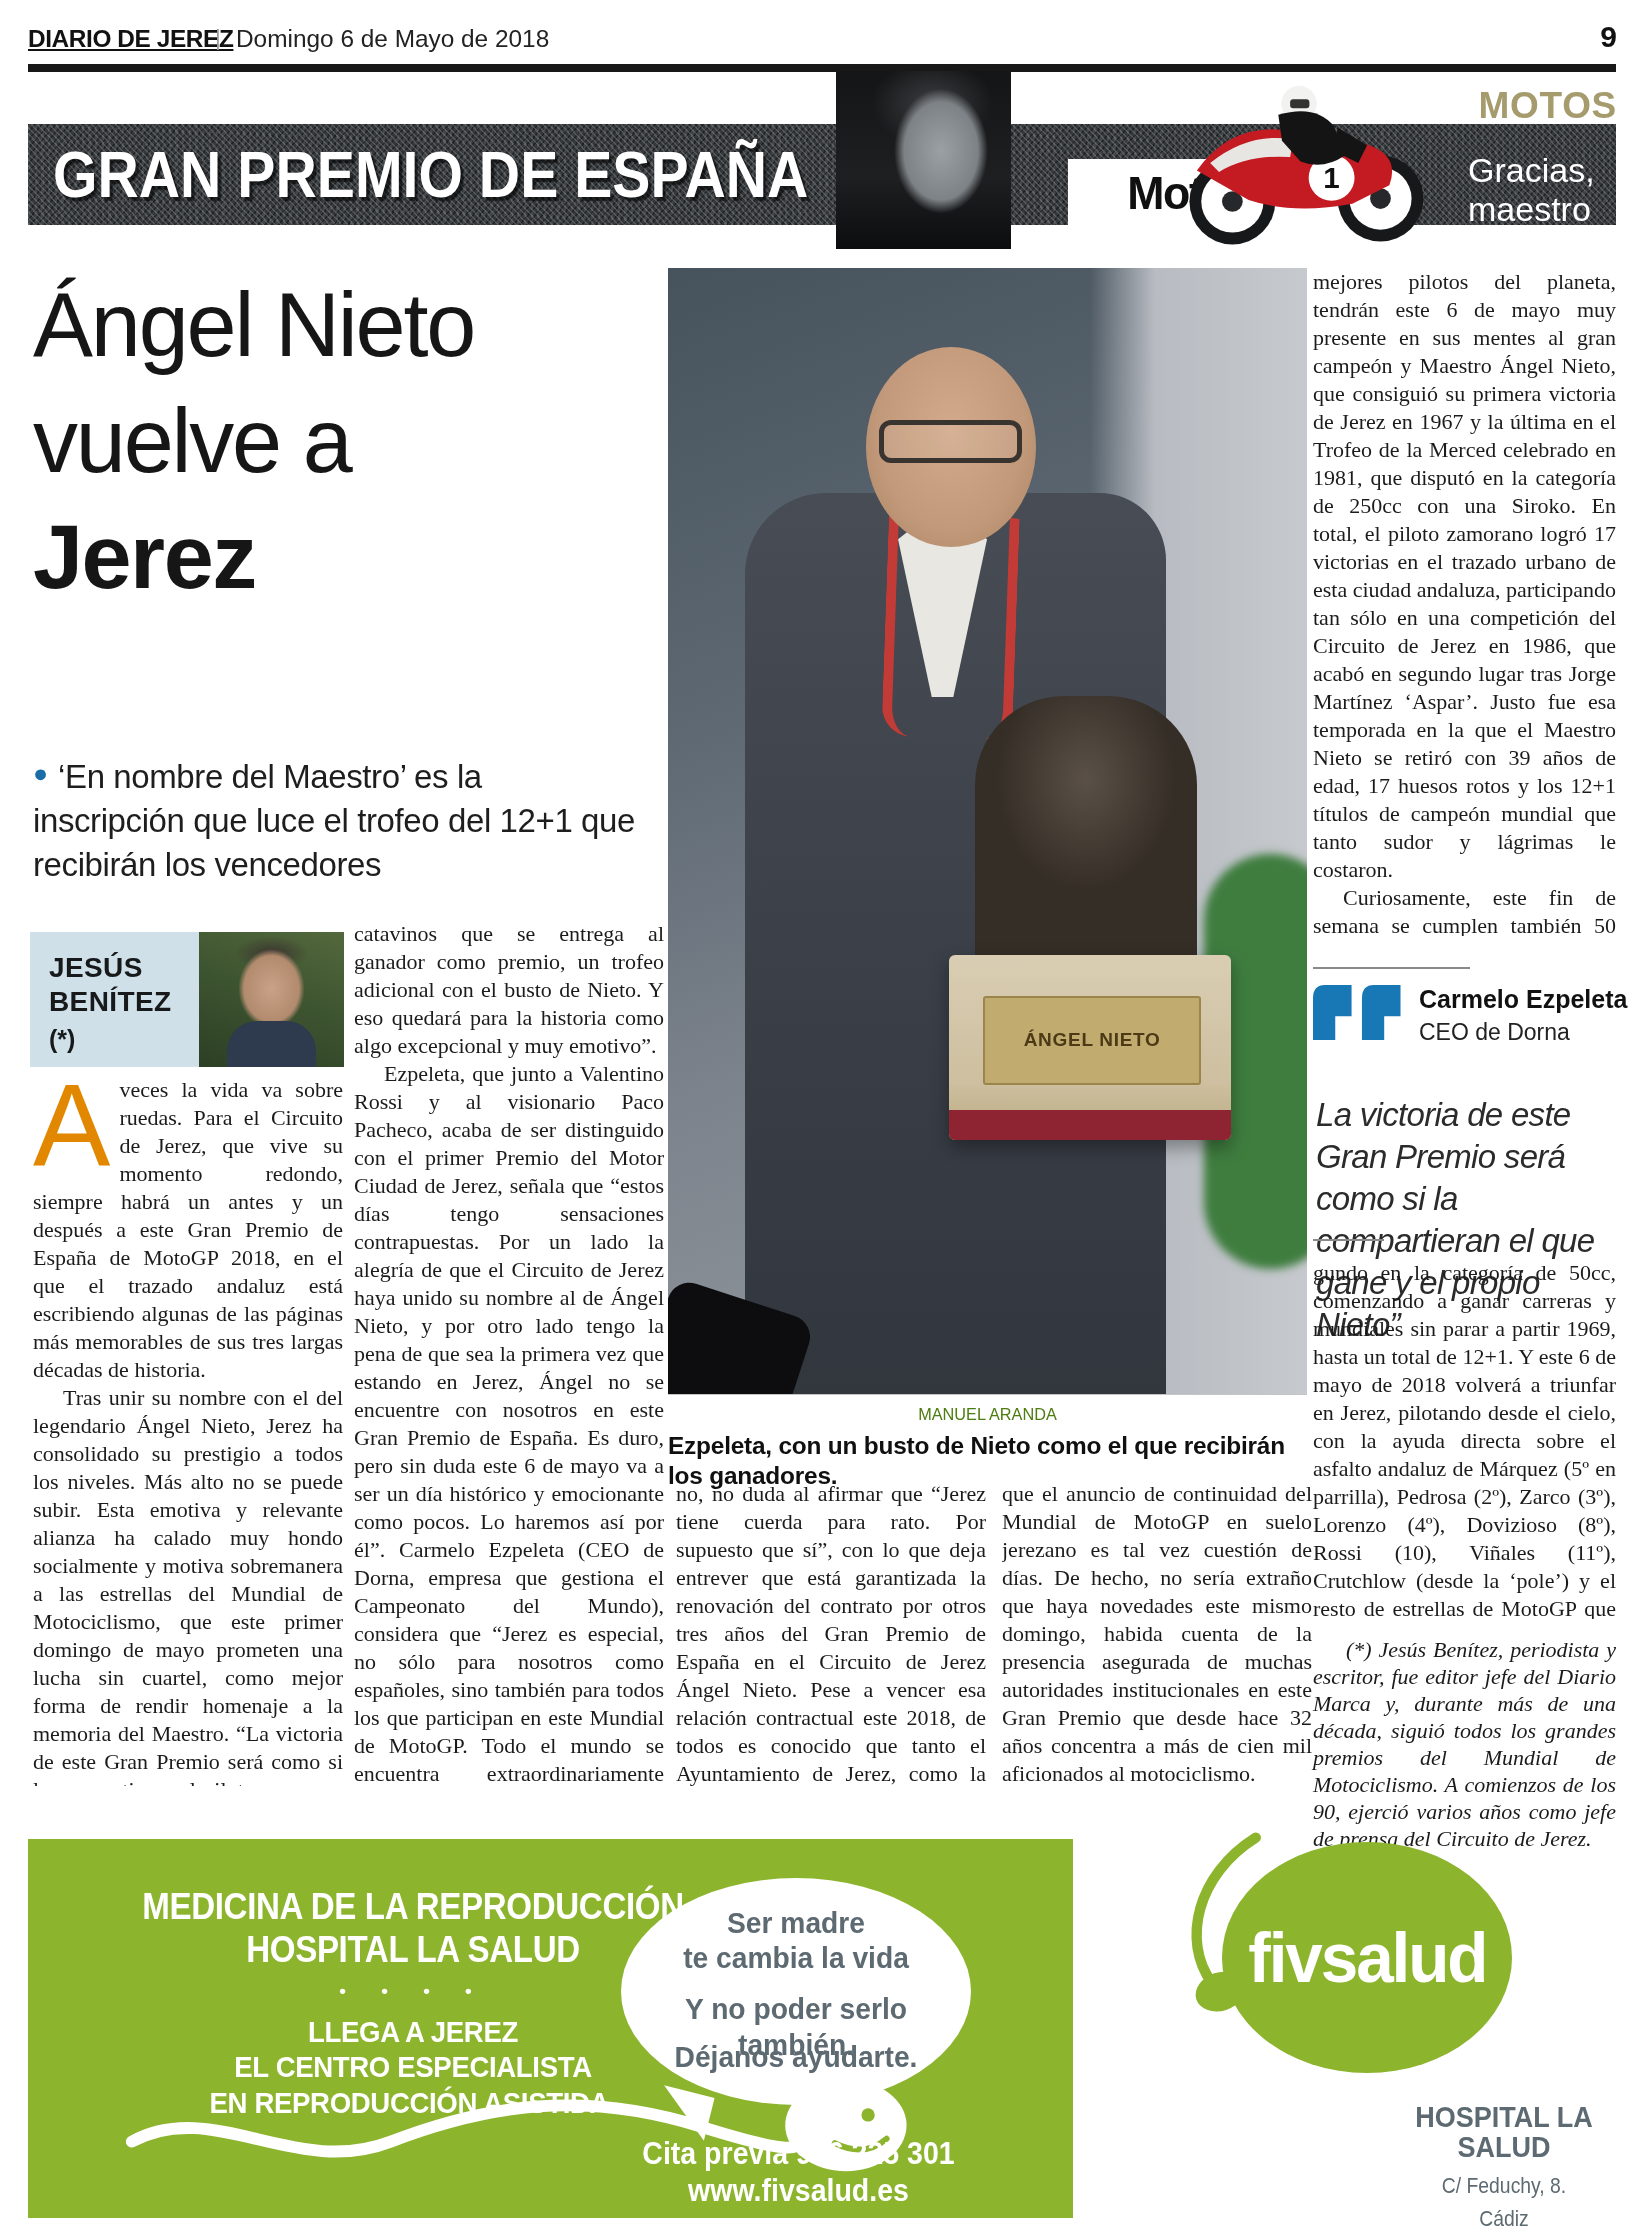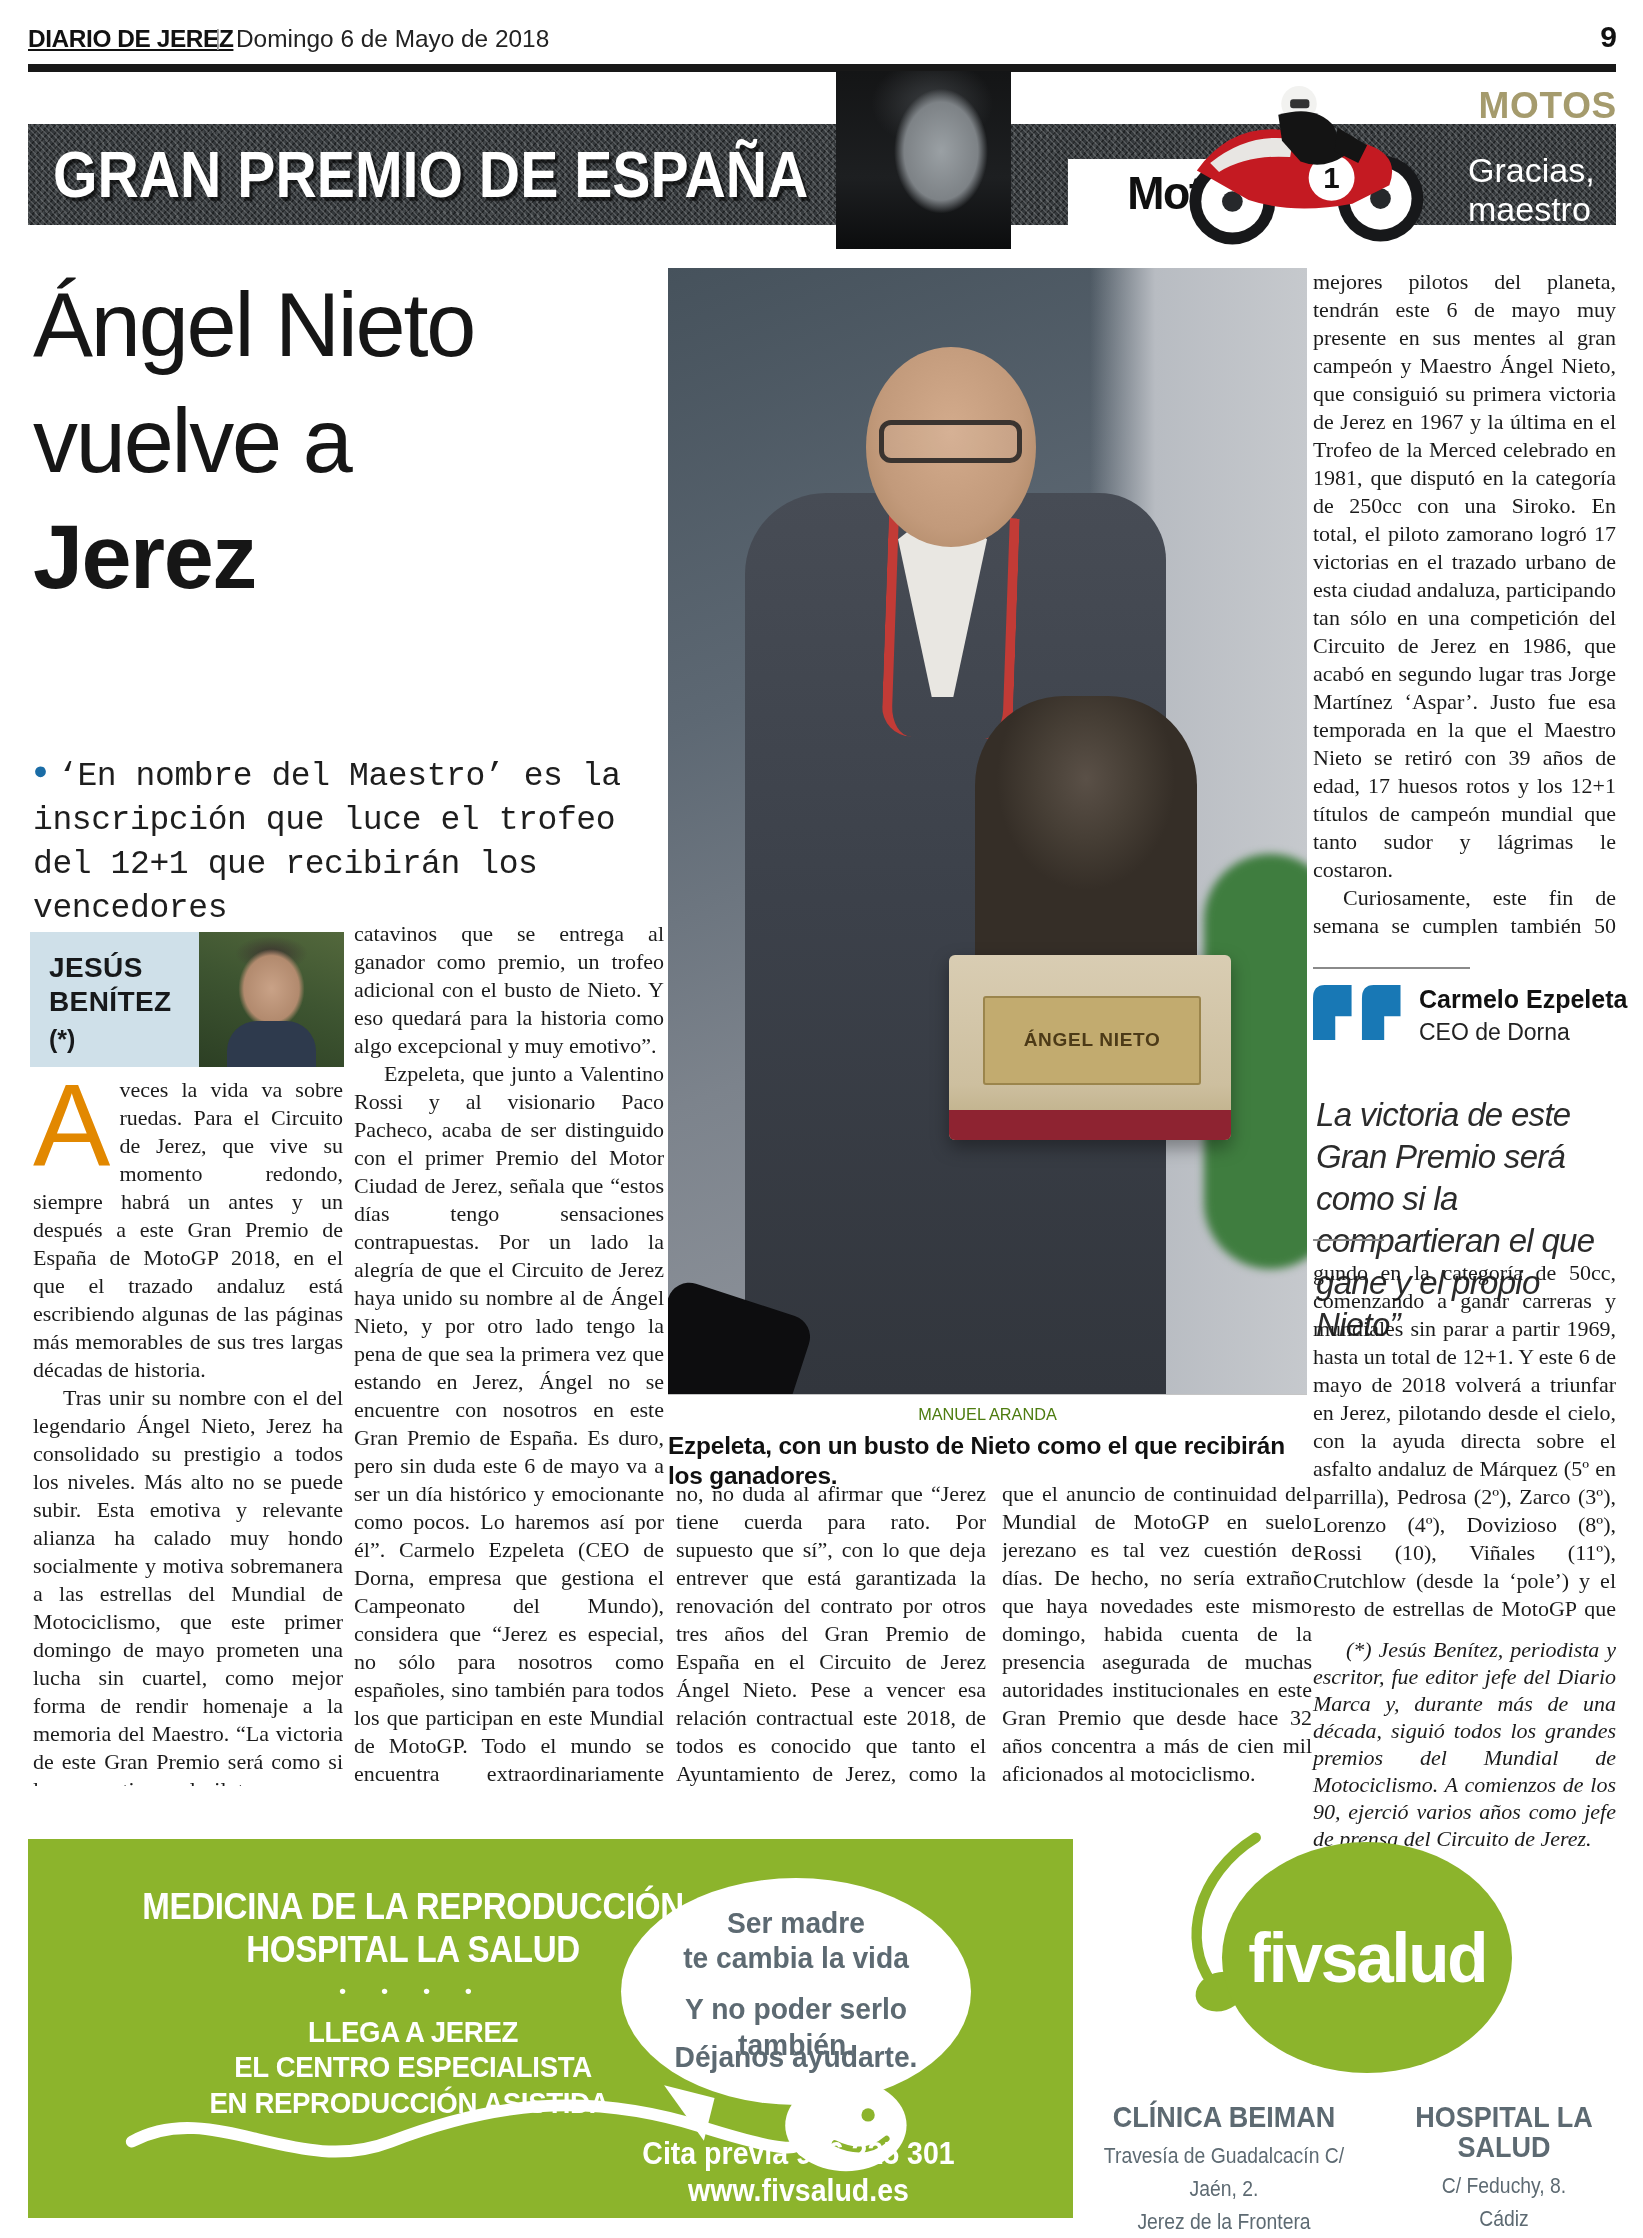--- a/index.html
+++ b/index.html
@@ -142,21 +142,21 @@
     <div>maestro</div>
   </div>
   <div class="abs motos" style="left:1408px;top:87px;width:209px;">MOTOS</div>
 
   <div class="abs headline" style="left:33px;top:267px;width:615px;">
     <div>Ángel Nieto</div>
     <div>vuelve a</div>
     <div class="bold">Jerez</div>
   </div>
 
-  <div class="abs standfirst" style="left:33px;top:751px;width:604px;font-family:Liberation Mono, monospace;">
+  <div class="abs standfirst" style="left:33px;top:751px;width:604px;">
     <span class="bullet">●</span><span>‘En nombre del Maestro’ es la inscripción que luce el trofeo del 12+1 que recibirán los vencedores</span>
   </div>
 
   <div class="abs byline-box" style="left:30px;top:932px;width:314px;height:135px;">
     <div class="abs byline-name" style="left:19px;top:19px;">
       <div>JESÚS</div>
       <div>BENÍTEZ</div>
     </div>
     <div class="abs byline-note" style="left:19px;top:95px;">(*)</div>
     <div class="abs byline-photo" style="left:169px;top:0;width:145px;height:135px;">
@@ -254,25 +254,20 @@
   <div class="abs" style="left:1167px;top:1830px;width:111px;height:193px;">
     <svg width="111" height="193" viewBox="0 0 150 260">
       <path d="M120 10 C 40 60, 20 150, 60 205" fill="none" stroke="#8cb42c" stroke-width="14" stroke-linecap="round"></path>
       <ellipse cx="72" cy="218" rx="34" ry="26" fill="#8cb42c" transform="rotate(-18 72 218)"></ellipse>
     </svg>
   </div>
   <div class="abs fiv-ellipse" style="left:1222px;top:1842px;width:290px;height:231px;">
     <span class="fiv-text">fivsalud</span>
   </div>
 
-  <div class="abs" style="left:1061px;top:2102px;width:326px;">
-    <div class="clinic-name">CLÍNICA BEIMAN</div>
-    <div class="clinic-addr" style="margin-top:7.4px;">Travesía de Guadalcacín C/ Jaén, 2.</div>
-    <div class="clinic-addr">Jerez de la Frontera</div>
-  </div>
   <div class="abs" style="left:1382px;top:2102px;width:244px;">
     <div class="clinic-name">HOSPITAL LA SALUD</div>
     <div class="clinic-addr" style="margin-top:7.4px;">C/ Feduchy, 8.</div>
     <div class="clinic-addr">Cádiz</div>
   </div>
 
 </div>
 
 
 </body></html>

